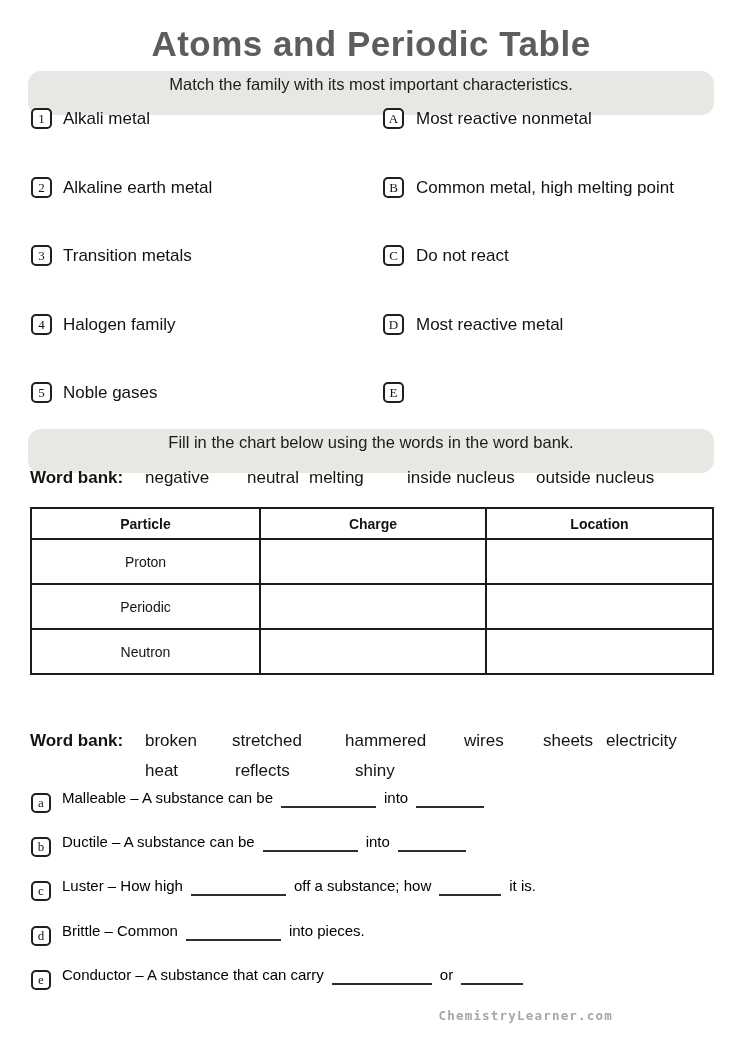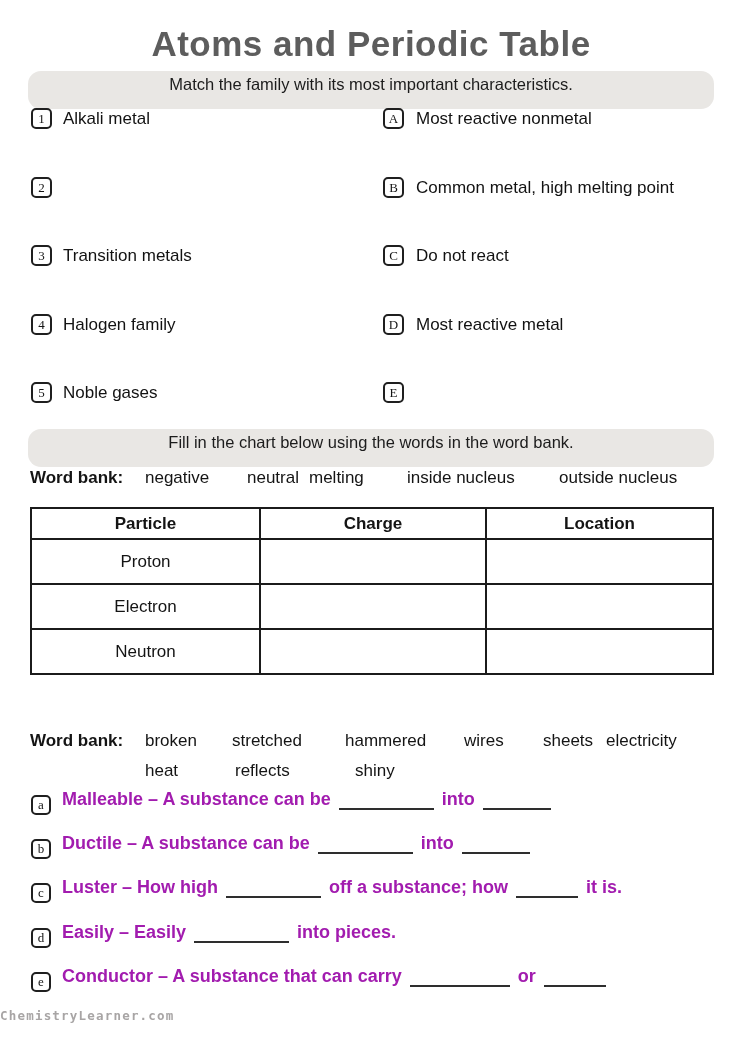--- a/index.html
+++ b/index.html
@@ -8,21 +8,21 @@
     position:relative; width:742px; height:1050px; margin:0 auto;
     background:#ffffff; overflow:hidden;
     font-family:"Liberation Sans", sans-serif; color:#141414;
   }
   .title {
     position:absolute; top:24px; left:0; width:742px;
     text-align:center; font-size:35px; font-weight:bold;
     color:#5d5d5d; letter-spacing:0.5px;
   }
   .banner {
-    position:absolute; left:28px; width:686px; height:38px;
+    position:absolute; left:28px; width:686px; height:44px;
     background:#e9e7e4; border-radius:13px;
     text-align:center; line-height:26px; font-size:16.5px; color:#1c1c1c;
   }
   
   .m-row { position:absolute; left:0; width:742px; height:24px; }
   .kbox {
     position:absolute; top:0; width:21px; height:21px;
     border:2px solid #1f1f1f; border-radius:5px; background:#fff;
     display:flex; align-items:center; justify-content:center;
     font-family:"Liberation Serif", serif; font-size:13px; color:#141414;
@@ -36,41 +36,41 @@
   
   .wb-row { position:absolute; left:0; width:648px; height:22px; }
   .wb-label { position:absolute; font-size:17px; font-weight:bold; white-space:nowrap; }
   .wb-word { position:absolute; font-size:17px; font-weight:500; white-space:nowrap; }
   
   .chart-table {
     position:absolute; left:30px; top:507px; width:682px;
     border-collapse:collapse; table-layout:fixed;
   }
   .chart-table th, .chart-table td {
-    border:2px solid #1b1b1b; text-align:center; font-size:17px;
+    border:2px solid #1b1b1b; text-align:center; font-size:14px;
   }
   .chart-table th { height:31px; font-weight:bold; }
   .chart-table td { height:45px; font-weight:500; }
   
   .fi-item { position:absolute; left:31px; width:700px; height:26px; white-space:nowrap; }
   .kbox-i {
     display:inline-flex; width:20px; height:20px;
     border:2px solid #1f1f1f; border-radius:5px; background:#fff;
     align-items:center; justify-content:center;
     font-family:"Liberation Serif", serif; font-size:13px;
     vertical-align:-4px; margin-right:11px;
   }
-  .fi-text { font-size:18px; font-weight:700; color:#a21caf; }
+  .fi-text { font-size:15px; font-weight:400; color:#000000; }
   .blank {
     display:inline-block; height:16px; vertical-align:-5px;
     border-bottom:2px solid #2e2e2e; margin:0 8px;
   }
   .w95 { width:95px; } .w68 { width:68px; } .w62 { width:62px; } .w100 { width:100px; }
   .footer {
-    position:absolute; top:1008px; left:0; width:613px; text-align:left;
+    position:absolute; top:1008px; left:0; width:613px; text-align:right;
     font-family:"DejaVu Sans Mono", monospace; font-weight:bold;
     font-size:12.5px; letter-spacing:1.2px; color:#a8a5a5;
   }
 </style>
 </head>
 <body>
 
 <div class="page">
 
   <div class="title">Atoms and Periodic Table</div>
@@ -85,20 +85,21 @@
     <span class="kbox" style="left:383px">
         <span>A</span>
       </span>
     <span class="m-label" style="left:416px">Most reactive nonmetal</span>
   </div>
 
   <div class="m-row" style="top:177px">
     <span class="kbox" style="left:31px">
         <span>2</span>
       </span>
+    <span class="m-label" style="left:63px">Alkaline earth metal</span>
     <span class="kbox" style="left:383px">
         <span>B</span>
       </span>
     <span class="m-label" style="left:416px">Common metal, high melting point</span>
   </div>
 
   <div class="m-row" style="top:245px">
     <span class="kbox" style="left:31px">
         <span>3</span>
       </span>
@@ -131,42 +132,42 @@
   </div>
 
   <div class="banner" style="top:429px">Fill in the chart below using the words in the word bank.</div>
 
   <div class="wb-row" style="top:468px">
     <span class="wb-label" style="left:30px">Word bank:</span>
     <span class="wb-word" style="left:145px">negative</span>
     <span class="wb-word" style="left:247px">neutral</span>
     <span class="wb-word" style="left:309px">melting</span>
     <span class="wb-word" style="left:407px">inside nucleus</span>
-    <span class="wb-word" style="left:559px">outside nucleus</span>
+    <span class="wb-word" style="left:536px">outside nucleus</span>
   </div>
 
   <table class="chart-table">
     <colgroup>
         <col style="width:229px">
         <col style="width:226px">
         <col style="width:227px">
       </colgroup>
     <tbody>
         <tr>
       <th>Particle</th>
       <th>Charge</th>
       <th>Location</th>
     </tr>
     <tr>
       <td>Proton</td>
       <td></td>
       <td></td>
     </tr>
     <tr>
-      <td>Electron</td>
+      <td>Periodic</td>
       <td></td>
       <td></td>
     </tr>
     <tr>
       <td>Neutron</td>
       <td></td>
       <td></td>
     </tr>
   </tbody>
     </table>
@@ -201,21 +202,21 @@
 
   <div class="fi-item" style="top:877px">
     <span class="kbox-i">
         <span>c</span>
       </span><span class="fi-text">Luster – How high</span><span class="blank w95"></span><span class="fi-text">off a substance; how</span><span class="blank w62"></span><span class="fi-text">it is.</span>
   </div>
 
   <div class="fi-item" style="top:922px">
     <span class="kbox-i">
         <span>d</span>
-      </span><span class="fi-text">Easily – Easily</span><span class="blank w95"></span><span class="fi-text">into pieces.</span>
+      </span><span class="fi-text">Brittle – Common</span><span class="blank w95"></span><span class="fi-text">into pieces.</span>
   </div>
 
   <div class="fi-item" style="top:966px">
     <span class="kbox-i">
         <span>e</span>
       </span><span class="fi-text">Conductor – A substance that can carry</span><span class="blank w100"></span><span class="fi-text">or</span><span class="blank w62"></span>
   </div>
 
   <div class="footer">ChemistryLearner.com</div>
 

